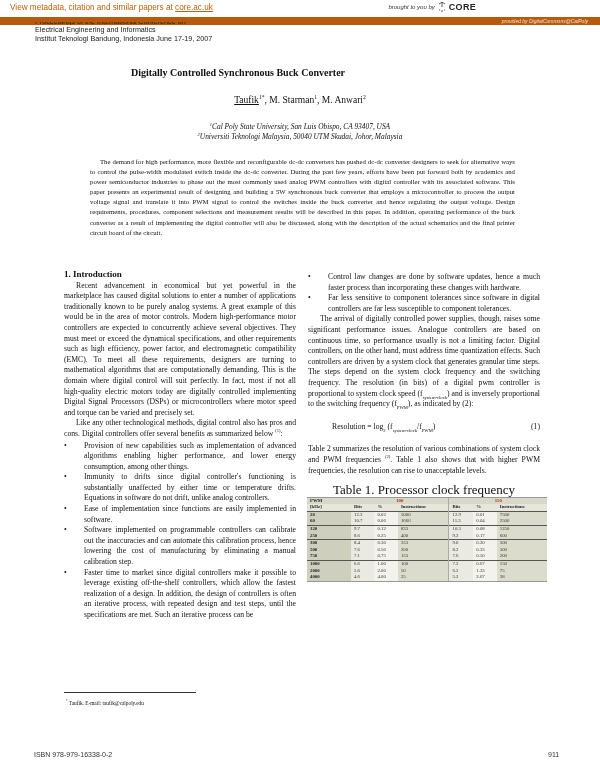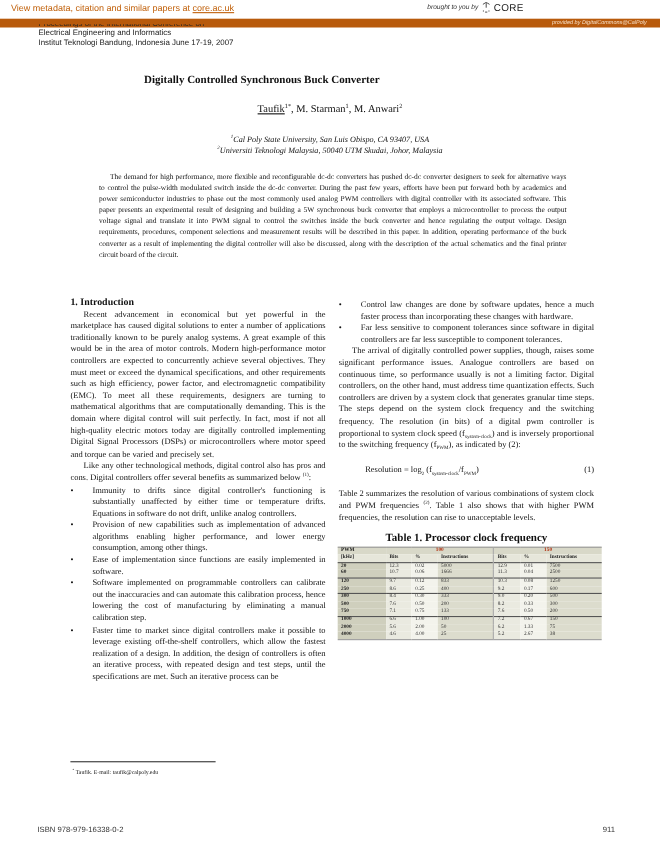--- a/index.html
+++ b/index.html
@@ -1,21 +1,21 @@
 <!DOCTYPE html>
 <html><head>
 <meta charset="utf-8">
 <style>
   html, body { margin: 0; padding: 0; background: #ffffff; }
   body { width: 600px; height: 776px; position: relative; overflow: hidden; font-family: "Liberation Serif", serif; color: #111; }
   .core-bar { position: absolute; left: 0; top: 0; width: 488px; height: 18px; background: #ffffff; }
   .core-link { position: absolute; left: 10px; top: 3px; font-family: "Liberation Sans", sans-serif; font-size: 8.2px; color: #c0600a; }
   .core-link a { color: #c0600a; text-decoration: underline; }
   .core-brand { position: absolute; right: 12px; top: 2px; font-family: "Liberation Sans", sans-serif; font-size: 6px; font-style: italic; color: #333; display: flex; align-items: center; gap: 3px; }
-  .core-brand .core-word { font-style: normal; font-weight: normal; font-size: 9px; color: #222; letter-spacing: 0.3px; }
+  .core-brand .core-word { font-style: normal; font-weight: bold; font-size: 9px; color: #222; letter-spacing: 0.3px; }
   .core-logo { width: 8px; height: 10px; display: inline-block; }
   .orange-strip { position: absolute; left: 0; top: 17px; width: 600px; height: 8px; background: #b85a0c; }
   .provided { position: absolute; right: 12px; top: 17px; font-family: "Liberation Sans", sans-serif; font-style: italic; font-size: 5px; color: #f7e0c8; line-height: 8px; }
   .proc { position: absolute; left: 35px; top: 22px; font-family: "Liberation Sans", sans-serif; font-size: 7.2px; line-height: 9px; color: #222; }
   .proc .cut { height: 3px; overflow: hidden; line-height: 0px; }
   .title { position: absolute; left: 0; width: 476px; top: 67px; text-align: center; font-weight: bold; font-size: 10px; }
   .authors { position: absolute; left: 0; width: 600px; top: 95px; text-align: center; font-size: 9.5px; }
   .authors u { text-decoration: underline; }
   .affil { position: absolute; left: 0; width: 600px; top: 122px; text-align: center; font-size: 7.4px; font-style: italic; line-height: 10px; }
   sup { font-size: 60%; vertical-align: super; line-height: 0; }
@@ -23,21 +23,21 @@
   .abstract { position: absolute; left: 90px; width: 425px; top: 157px; font-size: 6.75px; line-height: 10.1px; text-align: justify; text-indent: 10px; }
   .col { position: absolute; width: 232px; font-size: 7.7px; line-height: 10.6px; text-align: justify; }
   .col.left { left: 64px; top: 269px; }
   .col.right { left: 308px; top: 271px; }
   .h1 { font-weight: bold; font-size: 9px; margin: 0 0 1px 0; }
   .para { text-indent: 12px; margin: 0; }
   ul.bullets { margin: 1px 0 0 0; padding: 0; list-style: none; }
   ul.bullets li { position: relative; padding-left: 20px; margin: 0; }
   ul.bullets li::before { content: "\2022"; position: absolute; left: 0; top: 0; }
   .equation { display: flex; justify-content: space-between; margin: 12px 0 12px 0; padding-left: 24px; }
-  .table-caption { text-align: center; font-size: 10px; margin-top: 9px; margin-bottom: 1px; font-weight: bold; }
+  .table-caption { text-align: center; font-size: 13px; margin-top: 9px; margin-bottom: 1px; }
   table.clock { border-collapse: collapse; width: 240px; font-family: "Liberation Serif", serif; font-size: 4.8px; line-height: 6.6px; margin-left: -1px; }
   table.clock td { padding: 0 3px; color: #333; }
   table.clock tr.grp td { border-top: 1px solid #555; }
   table.clock tr.head1 td { background: #d8d8c8; font-weight: bold; color: #222; border-top: 1px solid #999; }
   table.clock tr.head1 td.freq { color: #b03010; text-align: center; }
   table.clock tr.head2 td { background: #e6e6da; font-weight: bold; color: #222; }
   table.clock td.label { background: #cfcfbd; font-weight: bold; color: #222; width: 38px; }
   table.clock td.c0 { background: #eaeae0; }
   table.clock td.c1 { background: #f3f3ec; }
   table.clock td.c2 { background: #dcdccd; }
@@ -81,22 +81,22 @@
   <div><sup>2</sup><span>Universiti Teknologi Malaysia, 50040 UTM Skudai, Johor, Malaysia</span></div>
 </div>
 
 <div class="abstract">The demand for high performance, more flexible and reconfigurable dc-dc converters has pushed dc-dc converter designers to seek for alternative ways to control the pulse-width modulated switch inside the dc-dc converter. During the past few years, efforts have been put forward both by academics and power semiconductor industries to phase out the most commonly used analog PWM controllers with digital controller with its associated software. This paper presents an experimental result of designing and building a 5W synchronous buck converter that employs a microcontroller to process the output voltage signal and translate it into PWM signal to control the switches inside the buck converter and hence regulating the output voltage. Design requirements, procedures, component selections and measurement results will be described in this paper. In addition, operating performance of the buck converter as a result of implementing the digital controller will also be discussed, along with the description of the actual schematics and the final printer circuit board of the circuit.</div>
 
 <div class="col left">
   <div class="h1">1. Introduction</div>
   <p class="para">Recent advancement in economical but yet powerful in the marketplace has caused digital solutions to enter a number of applications traditionally known to be purely analog systems. A great example of this would be in the area of motor controls. Modern high-performance motor controllers are expected to concurrently achieve several objectives. They must meet or exceed the dynamical specifications, and other requirements such as high efficiency, power factor, and electromagnetic compatibility (EMC). To meet all these requirements, designers are turning to mathematical algorithms that are computationally demanding. This is the domain where digital control will suit perfectly. In fact, most if not all high-quality electric motors today are digitally controlled implementing Digital Signal Processors (DSPs) or microcontrollers where motor speed and torque can be varied and precisely set.</p>
   <p class="para"><span>Like any other technological methods, digital control also has pros and cons. Digital controllers offer several benefits as summarized below</span> <sup>(1)</sup><span>:</span></p>
   <ul class="bullets">
+    <li>Provision of new capabilities such as implementation of advanced algorithms enabling higher performance, and lower energy consumption, among other things.</li>
     <li>Immunity to drifts since digital controller's functioning is substantially unaffected by either time or temperature drifts. Equations in software do not drift, unlike analog controllers.</li>
-    <li>Provision of new capabilities such as implementation of advanced algorithms enabling higher performance, and lower energy consumption, among other things.</li>
     <li>Ease of implementation since functions are easily implemented in software.</li>
     <li>Software implemented on programmable controllers can calibrate out the inaccuracies and can automate this calibration process, hence lowering the cost of manufacturing by eliminating a manual calibration step.</li>
     <li>Faster time to market since digital controllers make it possible to leverage existing off-the-shelf controllers, which allow the fastest realization of a design. In addition, the design of controllers is often an iterative process, with repeated design and test steps, until the specifications are met. Such an iterative process can be</li>
   </ul>
 </div>
 
 <div class="col right">
   <ul class="bullets">
     <li>Control law changes are done by software updates, hence a much faster process than incorporating these changes with hardware.</li>
     <li>Far less sensitive to component tolerances since software in digital controllers are far less susceptible to component tolerances.</li>

